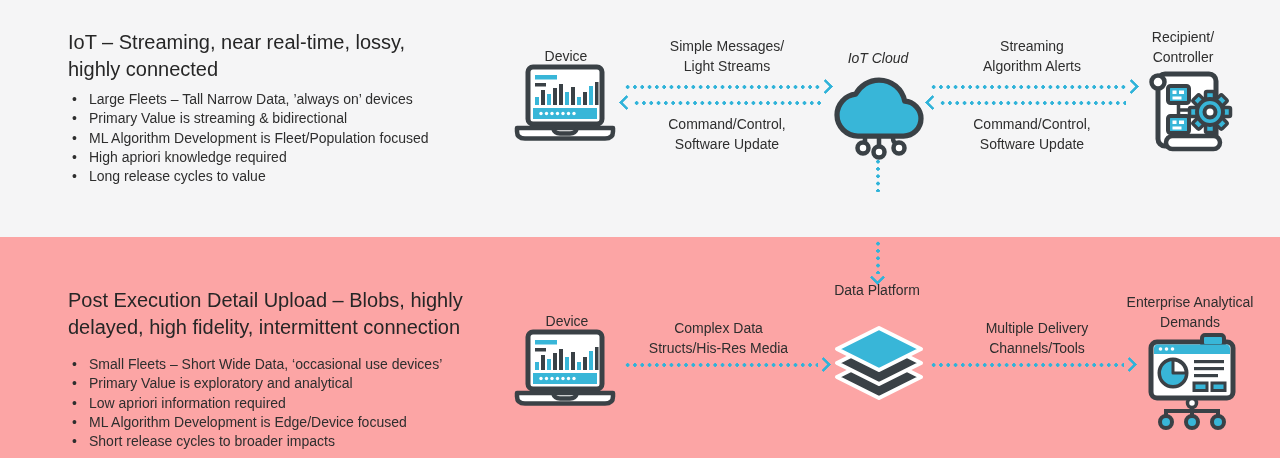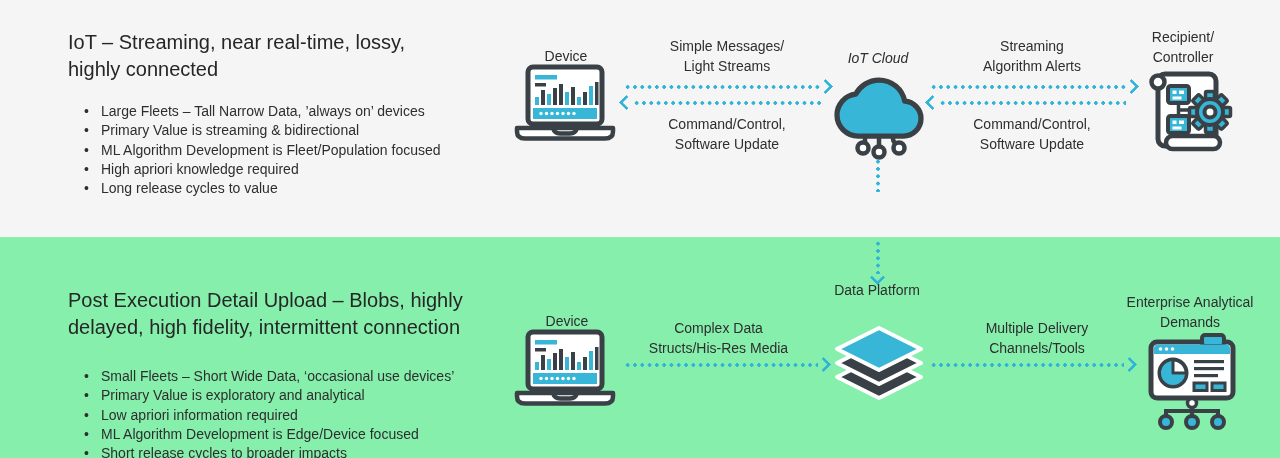--- a/index.html
+++ b/index.html
@@ -1,24 +1,24 @@
 <!DOCTYPE html>
 <html><head>
 <meta charset="utf-8">
 <style>
   html,body{margin:0;padding:0;background:#ffffff;}
   .canvas{
     position:relative;width:1280px;height:458px;overflow:hidden;
-    font-family:"Liberation Sans", sans-serif;color:#2d2d2d;background:#86efac;
+    font-family:"Liberation Sans", sans-serif;color:#2d2d2d;background:#fca5a5;
   }
   .bg-top{position:absolute;left:0;top:0;width:1280px;height:237px;background:#f5f5f6;}
   .abs{position:absolute;}
 
   .panel-title{font-size:20px;line-height:26.5px;color:#262626;}
-  .bullets{list-style:none;margin:12px;padding:0;font-size:14px;line-height:19.3px;color:#2e2e2e;}
+  .bullets{list-style:none;margin:0;padding:0;font-size:14px;line-height:19.3px;color:#2e2e2e;}
   .bullets li{position:relative;padding-left:21px;}
   .bullets li::before{content:"\2022";position:absolute;left:4px;top:0;color:#2e2e2e;}
 
   .dlabel{font-size:14px;line-height:20px;text-align:center;color:#2e2e2e;white-space:nowrap;}
 
   .dots-h{position:absolute;height:4px;background-image:radial-gradient(circle,#2fb3d9 1.65px,rgba(0,0,0,0) 1.9px);
           background-size:7.3px 4px;background-repeat:repeat-x;background-position:left center;}
   .dots-v{position:absolute;width:4px;background-image:radial-gradient(circle,#2fb3d9 1.65px,rgba(0,0,0,0) 1.9px);
           background-size:4px 7.3px;background-repeat:repeat-y;background-position:center top;}
   .chev{position:absolute;width:8px;height:8px;border:0 solid #2fb3d9;border-radius:1px;}

